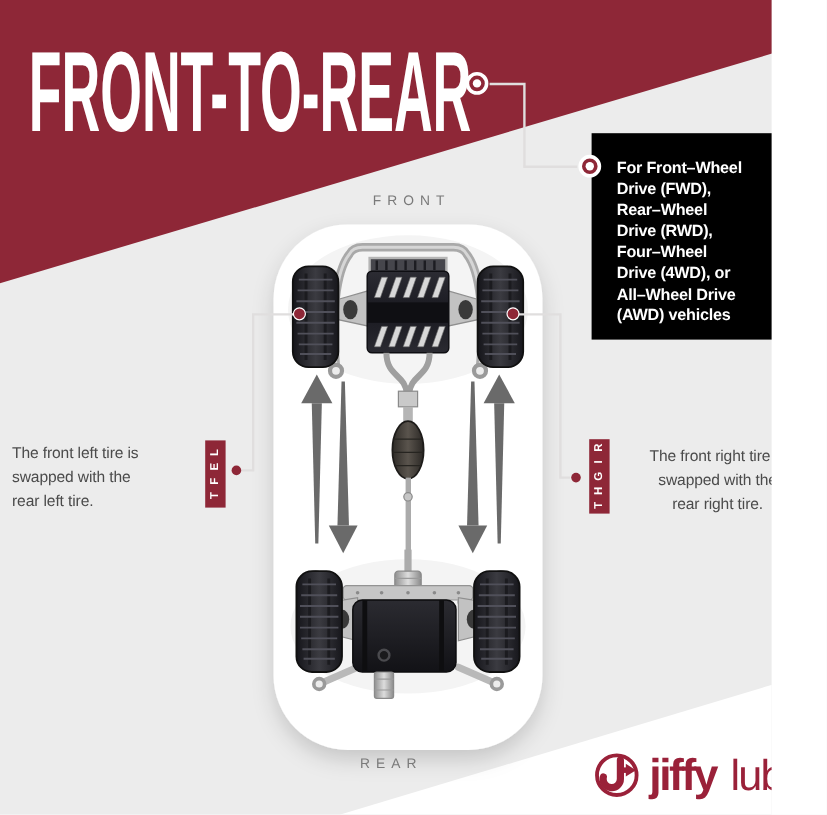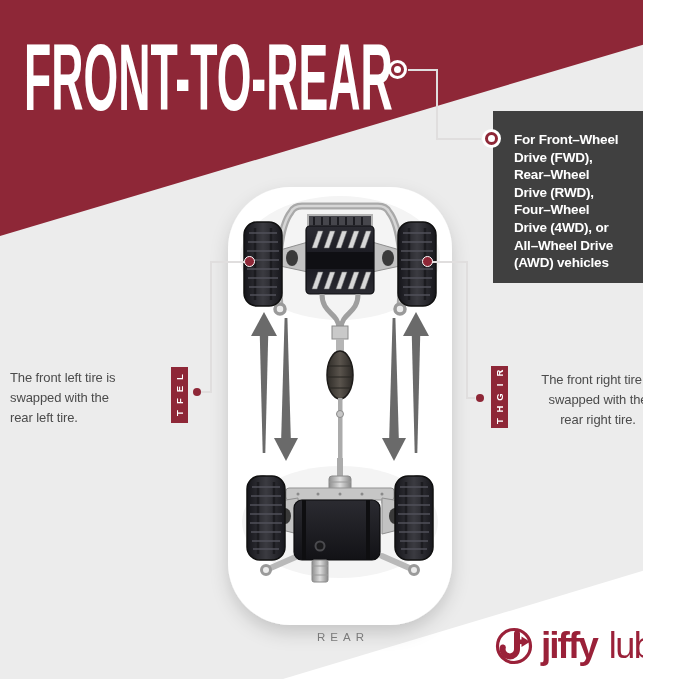--- a/index.html
+++ b/index.html
@@ -28,34 +28,34 @@
     position:absolute;z-index:7;width:9px;height:9px;border-radius:50%;
     border:1.5px solid #fff;background:#8E2737;
   }
   .dot2{
     position:absolute;z-index:7;width:8px;height:8px;border-radius:50%;
     background:#8E2737;
   }
   
   .drive-box{
     position:absolute;left:493px;top:111px;width:154px;height:172px;z-index:5;
-    background:#404040;box-sizing:border-box;
+    background:#000000;box-sizing:border-box;
     padding:20px 10px 0 21px;
   }
   .drive-box .txt{
     color:#fff;font-weight:bold;font-size:13.5px;line-height:17.6px;
     white-space:pre-line;letter-spacing:-0.2px;
   }
   
   .axis-label{
     position:absolute;z-index:6;width:200px;text-align:center;
     font-size:11.5px;letter-spacing:5px;color:#7A7A7A;font-weight:normal;
   }
   .axis-front{left:243px;top:162px;}
-  .axis-rear{left:243px;top:631px;text-align:center;}
+  .axis-rear{left:226px;top:631px;text-align:center;}
   
   .side-text{
     position:absolute;z-index:6;font-size:13px;line-height:20px;color:#4B4B4B;
     white-space:pre-line;letter-spacing:-0.1px;
   }
   .side-text.left{left:10px;width:150px;top:368px;}
   .side-text.right{left:518px;width:160px;top:370px;text-align:center;}
   .vtag{
     position:absolute;z-index:6;background:#8E2737;
     display:flex;flex-direction:column;align-items:center;justify-content:center;
@@ -247,20 +247,21 @@
     <div class="txt">For Front–Wheel
 Drive (FWD),
 Rear–Wheel
 Drive (RWD),
 Four–Wheel
 Drive (4WD), or
 All–Wheel Drive
 (AWD) vehicles</div>
   </div>
 
+  <div class="axis-label axis-front">FRONT</div>
   <div class="axis-label axis-rear">REAR</div>
 
   <div class="side-text left">The front left tire is
 swapped with the
 rear left tire.</div>
   <div class="vtag left-tag">
       <span>L</span>
       <span>E</span>
       <span>F</span>
       <span>T</span>

